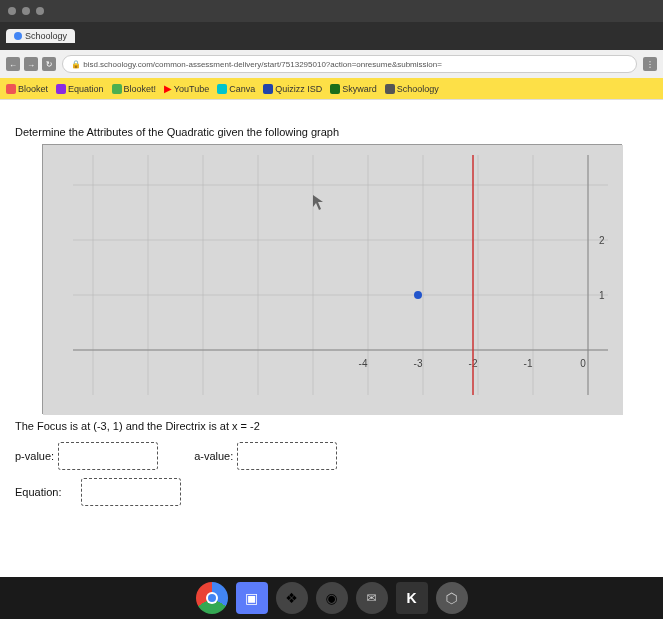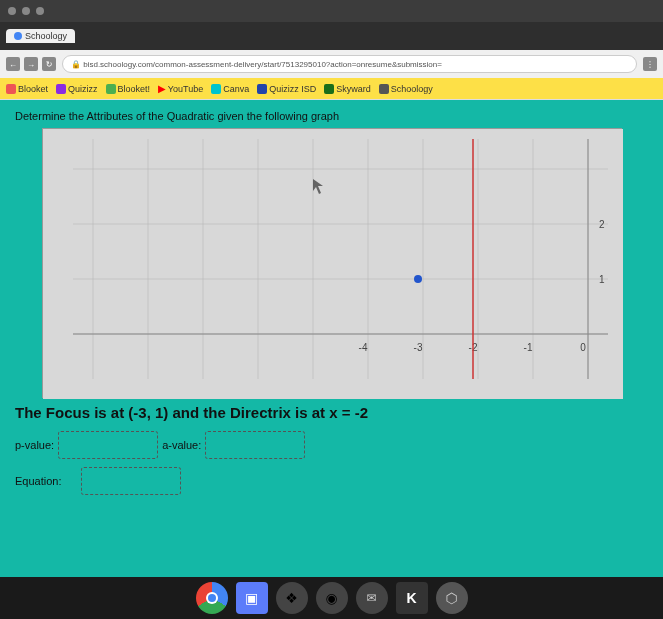--- a/index.html
+++ b/index.html
@@ -96,22 +96,22 @@
       cursor: pointer;
     }
     .bookmark-icon {
       width: 10px; height: 10px;
       border-radius: 2px;
       display: inline-block;
     }
 
     
     .content-area {
-      background: #14b8a6;
-      padding: 10px 15px;
+      background: #ffffff;
+      padding: 26px 15px;
       height: calc(619px - 22px - 28px - 28px - 22px - 42px);
       position: relative;
     }
 
     .question-text {
       font-size: 11px;
       color: #111;
       margin-bottom: 6px;
       font-weight: 500;
     }
@@ -121,32 +121,31 @@
       background: #c8c8c8;
       border: 1px solid #999;
       position: relative;
       width: 580px;
       height: 270px;
       margin: 0 auto;
     }
 
     
     .focus-text {
-      font-size: 15px;
+      font-size: 11px;
       color: #111;
       margin-top: 6px;
       margin-bottom: 10px;
-      font-weight: bold;
     }
 
     
     .fields-row {
       display: flex;
       align-items: flex-start;
-      gap: 4px;
+      gap: 36px;
       margin-bottom: 8px;
     }
     .field-group {
       display: flex;
       align-items: center;
       gap: 4px;
     }
     .field-label {
       font-size: 11px;
       color: #111;
@@ -222,21 +221,21 @@
 </div>
 
 <div class="bookmarks-bar">
 
   <div class="bookmark-item">
     <span class="bookmark-icon" style="background:#e55;"></span>
     <span>Blooket</span>
   </div>
   <div class="bookmark-item">
     <span class="bookmark-icon" style="background:#8a2be2;"></span>
-    <span>Quizizz</span>
+    <span>Equation</span>
   </div>
   <div class="bookmark-item">
     <span class="bookmark-icon" style="background:#4caf50;"></span>
     <span>Blooket!</span>
   </div>
   <div class="bookmark-item">
     <span style="color:#ff0000;font-size:10px;">▶</span>
     <span>YouTube</span>
   </div>
   <div class="bookmark-item">

